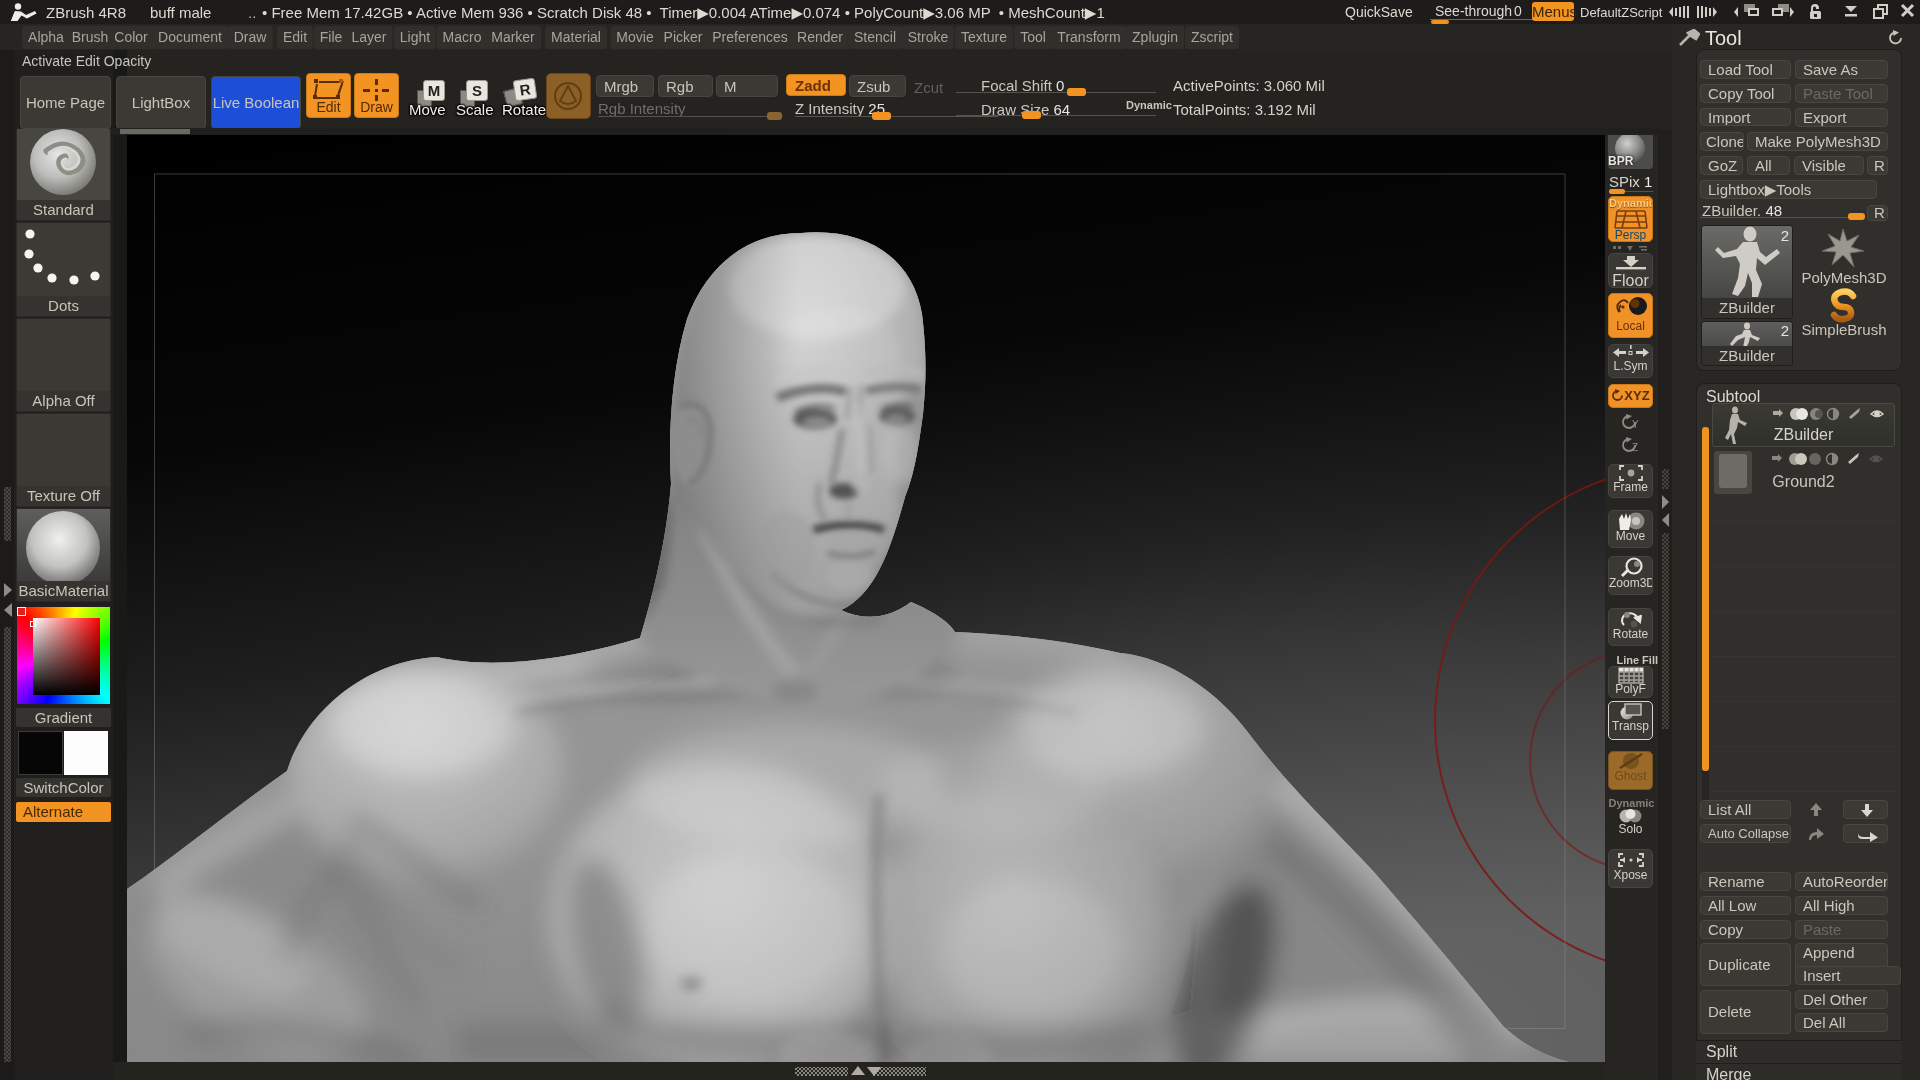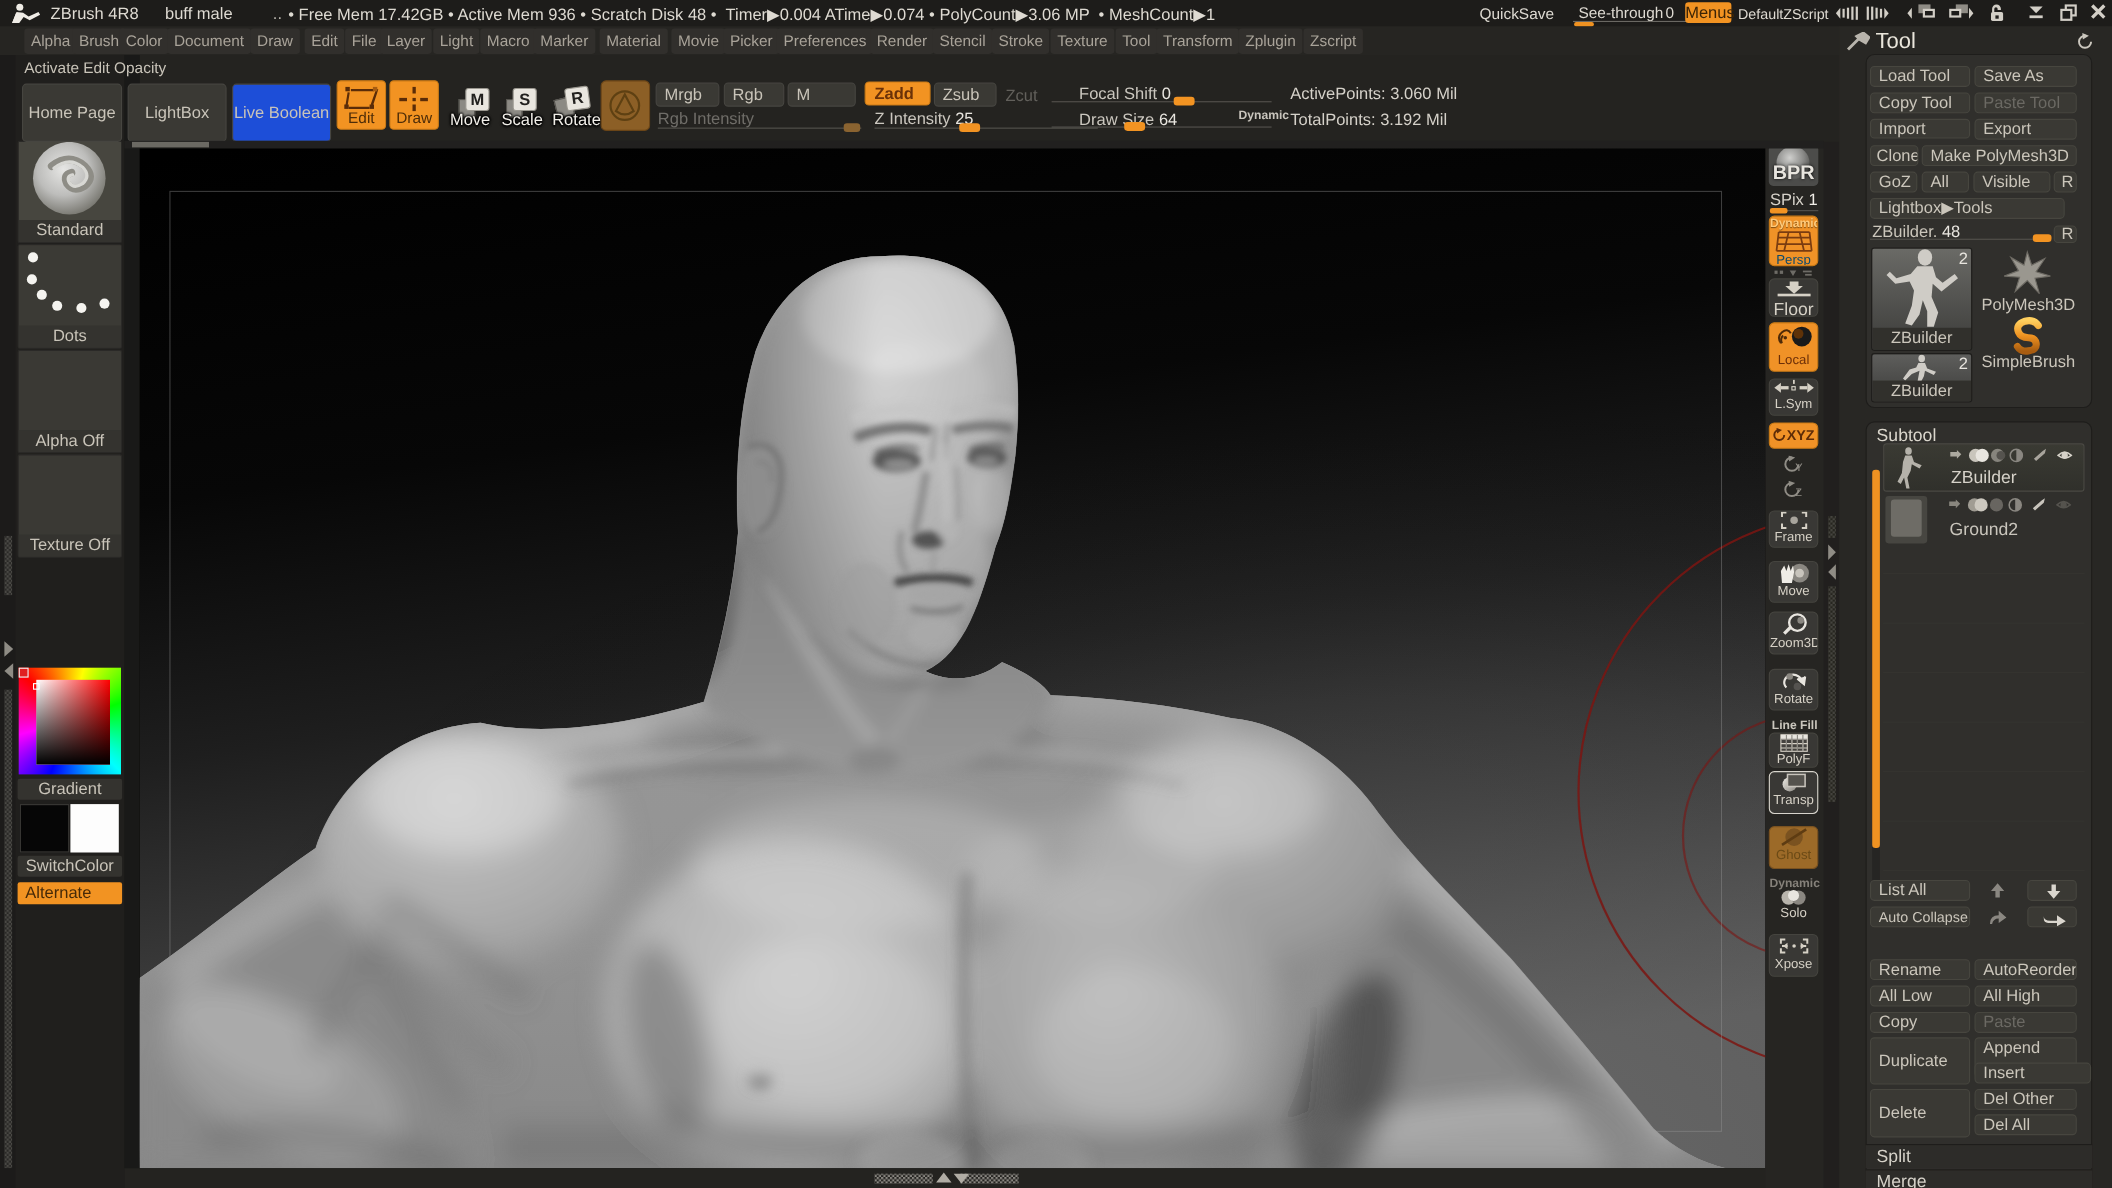--- a/index.html
+++ b/index.html
@@ -156,20 +156,38 @@
           <circle cx="78" cy="53" r="4.6"></circle>
         </g>
   </svg>
   <div class="plabel">Dots</div>
  </div>
  <div class="pitem" style="top:268px;height:94px">
   <div class="plabel">Alpha Off</div>
  </div>
  <div class="pitem" style="top:363px;height:94px">
   <div class="plabel">Texture Off</div>
+ </div>
+ <div class="pitem" style="top:458px;height:94px">
+  <svg width="93" height="74" viewBox="0 0 93 74">
+   <defs>
+          <linearGradient id="bmbg" x1="0" y1="0" x2="0" y2="1">
+            <stop offset="0%" stop-color="#5e5e5c"></stop>
+            <stop offset="100%" stop-color="#3a3a38"></stop>
+          </linearGradient>
+   <radialGradient id="bmg" cx="45%" cy="38%" r="68%">
+            <stop offset="0%" stop-color="#f0f0ee"></stop>
+            <stop offset="55%" stop-color="#c2c2c0"></stop>
+            <stop offset="100%" stop-color="#5f5f5d"></stop>
+          </radialGradient>
+        </defs>
+   <rect width="93" height="74" fill="url(#bmbg)"></rect>
+   <circle cx="46" cy="39" r="37" fill="url(#bmg)"></circle>
+  </svg>
+  <div class="plabel">BasicMaterial</div>
  </div>
  <div class="abs" style="left:17px;top:557px;width:93px;height:97px;background:conic-gradient(from 315deg at 50% 50%,#f00,#ff0 60deg,#0f0 115deg,#0ff 180deg,#00f 245deg,#f0f 300deg,#f00 360deg)">
   <div class="abs" style="left:16px;top:11px;width:67px;height:77px;background:linear-gradient(to bottom,rgba(0,0,0,0) 0%,#000 100%),linear-gradient(to right,#fff,#f00)"></div>
   <div class="abs" style="left:0;top:0;width:9px;height:9px;background:#e02020;border:1px solid #f2f2f2"></div>
   <div class="abs" style="left:13px;top:14px;width:6px;height:6px;border:1px solid #fff"></div>
  </div>
  <div class="abs" style="left:16px;top:658px;width:95px;height:19px;background:#34332f;border-radius:2px;color:#c9c4b9;font-size:15px;text-align:center;line-height:19px">Gradient</div>
  <div class="abs" style="left:18px;top:681px;width:45px;height:44px;background:#060606;border:1px solid #3c3b38"></div>
  <div class="abs" style="left:64px;top:681px;width:44px;height:44px;background:#fdfdfd"></div>
  <div class="abs" style="left:16px;top:728px;width:95px;height:19px;background:#34332f;border-radius:2px;color:#c9c4b9;font-size:15px;text-align:center;line-height:19px">SwitchColor</div>
@@ -428,21 +446,21 @@
   <svg width="45" height="37">
         <defs>
           <radialGradient id="bprg" cx="40%" cy="35%" r="70%">
             <stop offset="0%" stop-color="#cfcfcd"></stop>
             <stop offset="60%" stop-color="#8a8a88"></stop>
             <stop offset="100%" stop-color="#525250"></stop>
           </radialGradient>
         </defs>
   <circle cx="22" cy="16" r="15" fill="url(#bprg)"></circle>
       </svg>
-  <div class="abs" style="left:0;right:0;bottom:1px;text-align:center;font-size:18px;font-weight:bold;color:#e8e5df;text-shadow:0 0 3px #000">BPR</div>
+  <div class="abs" style="left:0;right:0;bottom:1px;text-align:left;font-size:12px;font-weight:bold;color:#e8e5df;text-shadow:0 0 3px #000">BPR</div>
  </div>
  <div class="abs" style="left:4px;top:44px;color:#d6d2c9;font-size:15px">SPix <span style="color:#f0ede7">1</span></div>
  <div class="abs" style="left:4px;top:62px;width:44px;height:1px;background:#55534e"></div>
  <div class="abs" style="left:4px;top:60px;width:16px;height:5px;background:#f29322;border-radius:2px"></div>
  <div class="rbtn" style="top:67px;height:46px;background:#f09227;border-color:#c97a16">
   <div style="font-size:11px;font-weight:bold;color:#ffca7a;text-shadow:0 1px 1px #7a4a10">Dynamic</div>
   <svg width="36" height="20" viewBox="0 0 36 20">
         <g stroke="#7a3c10" stroke-width="1.6" fill="none">
    <path d="M4 2 H32 M2 19 H34 M4 2 L2 19 M32 2 L34 19 M13 2 L9 19 M23 2 L27 19 M3.4 7 H32.6 M2.8 13 H33.4"></path>
         </g>
@@ -536,21 +554,21 @@
   <svg width="34" height="20" viewBox="0 0 34 20">
         <g stroke="#e8e5df" stroke-width="2" fill="none">
           <path d="M10 16 A8 7 0 1 1 24 12"></path>
           <path d="M20 8 L26 13 L27 6" fill="#e8e5df"></path>
         </g>
         <circle cx="13" cy="6" r="3" fill="#8a8781"></circle>
         <circle cx="20" cy="15" r="3.4" fill="#555350"></circle>
       </svg>
   <div style="font-size:12px;margin-top:-4px">Rotate</div>
  </div>
- <div class="abs" style="left:0;width:53px;top:525px;text-align:center;font-size:11px;font-weight:bold;color:#cac6bd">Line Fill</div>
+ <div class="abs" style="left:0;width:53px;top:525px;text-align:right;font-size:11px;font-weight:bold;color:#cac6bd">Line Fill</div>
  <div class="rbtn" style="top:537px;height:32px">
   <svg width="26" height="17" viewBox="0 0 26 17">
         <g fill="none" stroke="#d6d1c6" stroke-width="1">
           <rect x="1" y="1" width="24" height="15" fill="#44423e"></rect>
           <path d="M1 5 H25 M1 9 H25 M1 13 H25 M6 1 V16 M11 1 V16 M16 1 V16 M21 1 V16"></path>
         </g>
         <rect x="1" y="1" width="24" height="4" fill="#e8e5df"></rect>
         <path d="M1 5 H25 M6 1 V16 M11 1 V16 M16 1 V16 M21 1 V16" stroke="#8a8781" stroke-width="1" fill="none"></path>
       </svg>
   <div style="font-size:12px;margin-top:-4px">PolyF</div>

